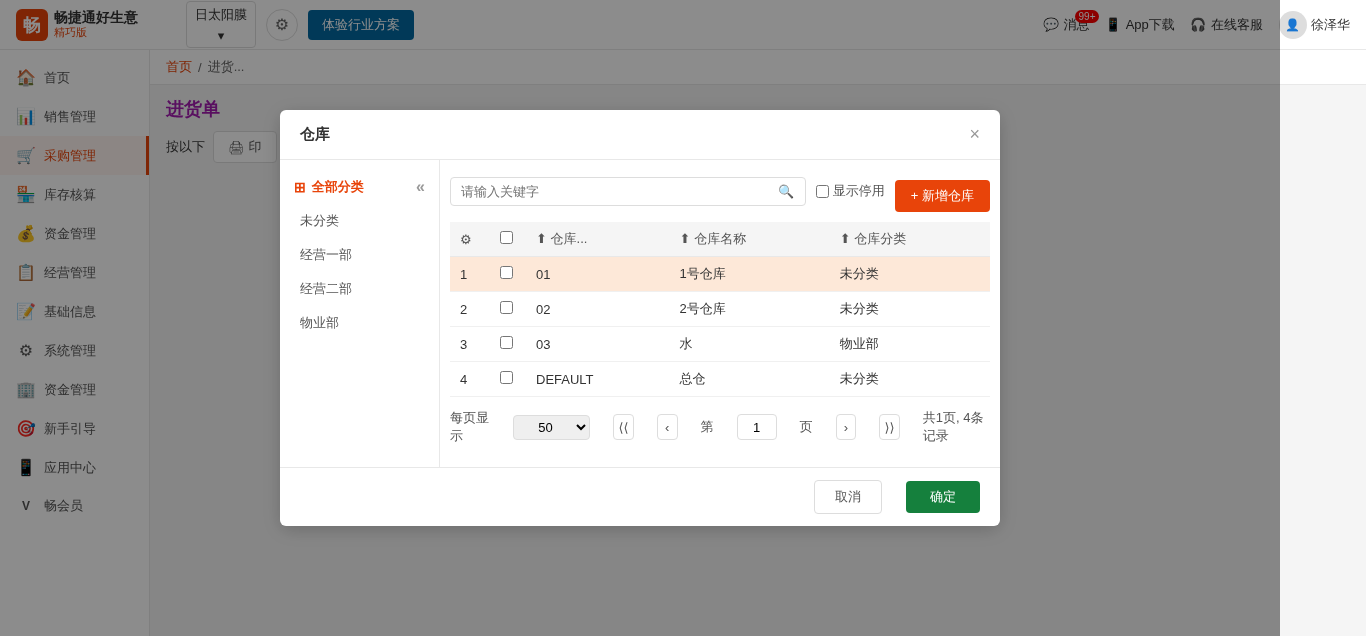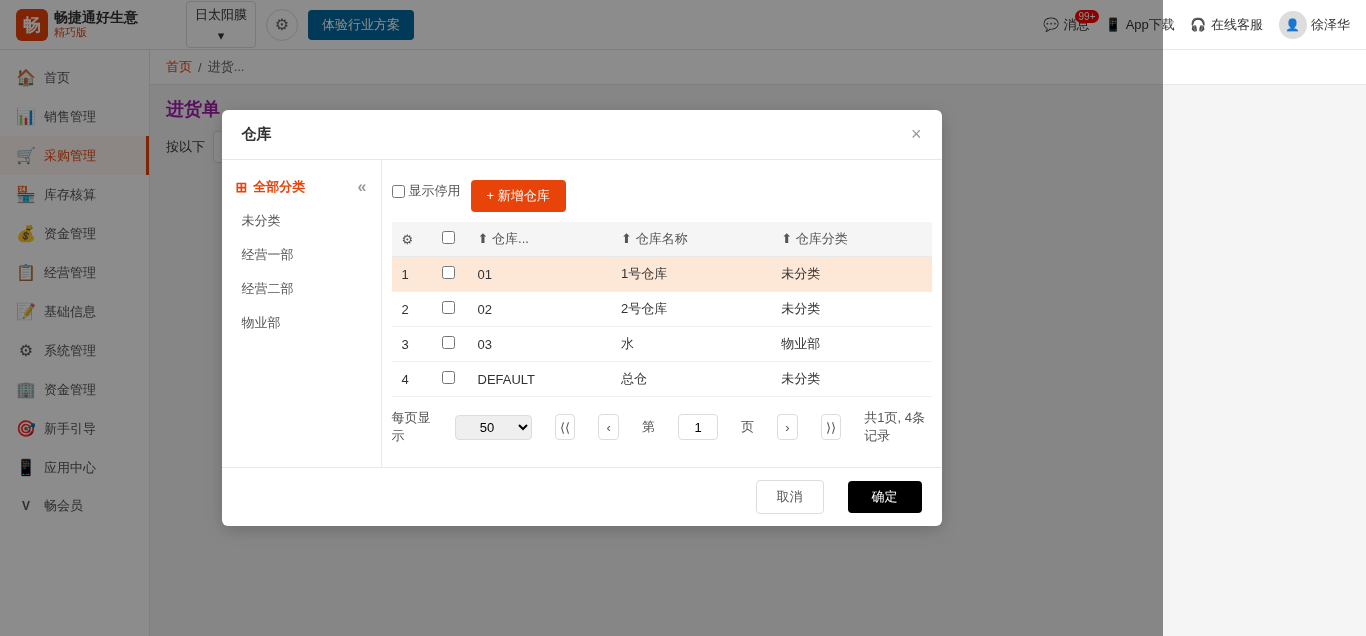--- a/index.html
+++ b/index.html
@@ -77,21 +77,21 @@
     .toolbar-label { font-size: 13px; color: #333; }
     .toolbar-btn {
       padding: 6px 14px; border-radius: 4px; border: 1px solid #ddd;
       font-size: 13px; cursor: pointer; background: #fff; color: #555;
       display: flex; align-items: center; gap: 4px;
     }
     .toolbar-btn.primary { background: #e8440a; color: #fff; border-color: #e8440a; }
 
     
     .overlay {
-      position: fixed; top: 0; left: 0; width: 1163px; height: 636px;
+      position: fixed; top: 0; left: 0; width: 1280px; height: 636px;
       background: rgba(0,0,0,0.45); z-index: 100;
       display: flex; align-items: center; justify-content: center;
     }
 
     
     .modal {
       background: #fff; border-radius: 6px; width: 720px;
       box-shadow: 0 4px 20px rgba(0,0,0,0.2); display: flex; flex-direction: column;
       max-height: 580px;
     }
@@ -167,21 +167,21 @@
     .modal-footer {
       display: flex; align-items: center; justify-content: flex-end;
       gap: 24px; padding: 12px 20px; border-top: 1px solid #e8e8e8;
     }
     .cancel-btn {
       padding: 7px 20px; border: 1px solid #ddd; border-radius: 4px;
       font-size: 13px; cursor: pointer; background: #fff; color: #555;
     }
     .confirm-btn {
       padding: 7px 24px; border: none; border-radius: 4px;
-      font-size: 13px; cursor: pointer; background: #000000; color: #fff;
+      font-size: 13px; cursor: pointer; background: #15803d; color: #fff;
     }
 
     
     .bg-content { padding: 12px 16px; }
     .bg-title { font-size: 18px; font-weight: bold; color: #a21caf; margin-bottom: 10px; }
     .bg-toolbar { display: flex; align-items: center; gap: 8px; margin-bottom: 8px; }
   </style>
 </head>
 <body>
 
@@ -332,20 +332,24 @@
           <span>经营二部</span>
         </div>
         <div class="category-item">
           <span>物业部</span>
         </div>
       </div>
 
       <div class="table-panel">
 
         <div class="search-bar">
+          <div class="search-input">
+            <input type="text" placeholder="请输入关键字" style="">
+            <span style="color:#999;">🔍</span>
+          </div>
           <div class="show-disabled">
             <input type="checkbox" style="">
             <label>显示停用</label>
           </div>
           <button class="new-btn">+ 新增仓库</button>
         </div>
 
         <div style="overflow:auto; flex:1;">
           <table class="data-table">
             <thead>

